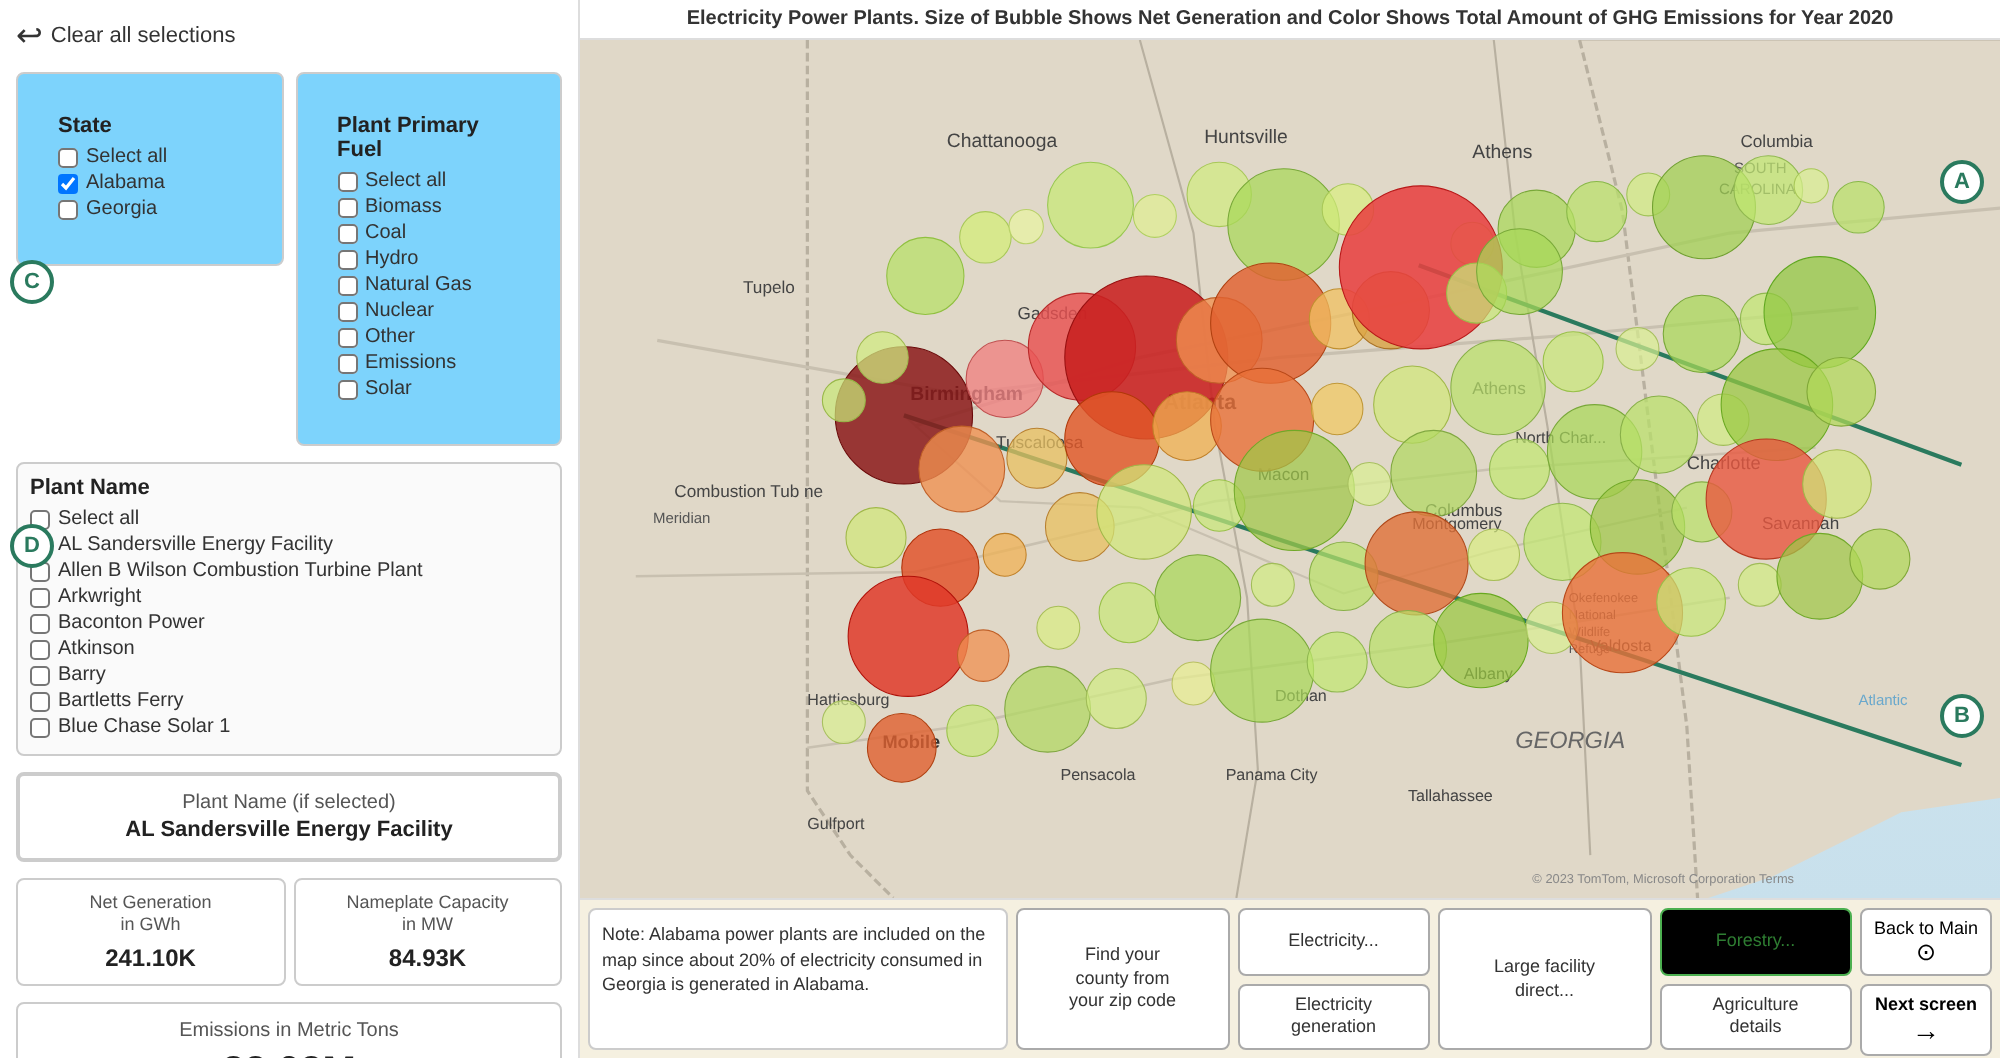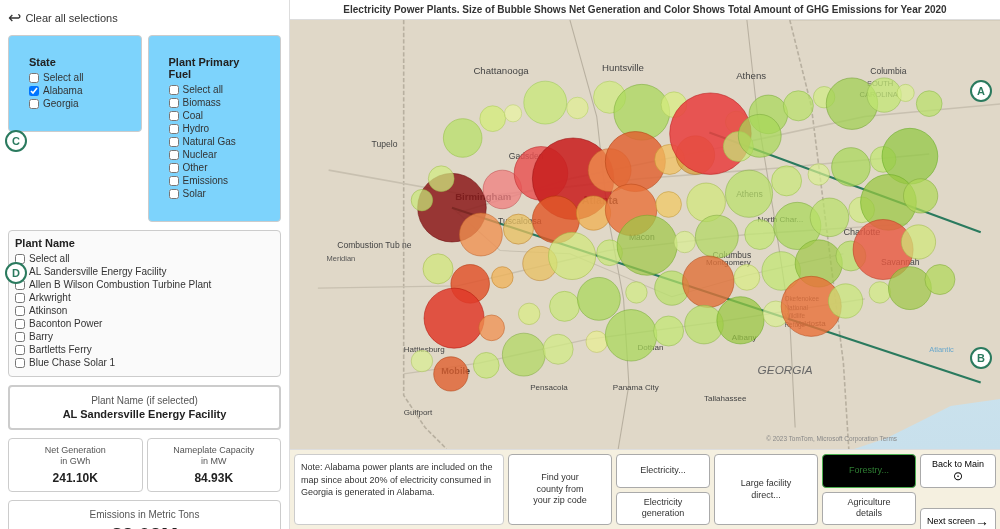--- a/index.html
+++ b/index.html
@@ -300,24 +300,25 @@
 
     .next-screen-btn {
       background: white;
       border: 1px solid #aaa;
       border-radius: 4px;
       padding: 4px 6px;
       font-size: 10px;
       cursor: pointer;
       text-align: center;
       display: flex;
-      flex-direction: row;
+      flex-direction: column;
       align-items: center;
       justify-content: center;
       min-width: 65px;
+      font-weight: bold;
     }
 
     
     .two-col-filters {
       display: flex;
       gap: 6px;
     }
     .filter-col {
       flex: 1;
     }
@@ -418,25 +419,25 @@
         <div class="checkbox-item">
           <input type="checkbox" style="">
           <label>Allen B Wilson Combustion Turbine Plant</label>
         </div>
         <div class="checkbox-item">
           <input type="checkbox" style="">
           <label>Arkwright</label>
         </div>
         <div class="checkbox-item">
           <input type="checkbox" style="">
+          <label>Baconton Power</label>
+        </div>
+        <div class="checkbox-item">
+          <input type="checkbox" style="">
           <label>Atkinson</label>
-        </div>
-        <div class="checkbox-item">
-          <input type="checkbox" style="">
-          <label>Baconton Power</label>
         </div>
         <div class="checkbox-item">
           <input type="checkbox" style="">
           <label>Barry</label>
         </div>
         <div class="checkbox-item">
           <input type="checkbox" style="">
           <label>Bartletts Ferry</label>
         </div>
         <div class="checkbox-item">
@@ -679,21 +680,21 @@
           <span>Large facility<br>direct...</span>
         </button>
         <div style="display:flex;flex-direction:column;gap:4px;flex:1;height:100%;">
           <button class="nav-btn nav-btn-green" style="flex:1;">
             <span>Forestry...</span>
           </button>
           <button class="nav-btn" style="flex:1;">
             <span>Agriculture<br>details</span>
           </button>
         </div>
-        <div style="display:flex;flex-direction:column;gap:20px;height:100%;">
+        <div style="display:flex;flex-direction:column;gap:4px;height:100%;">
           <button class="back-to-main">
             <div style="font-size:9px;">Back to Main</div>
             <div style="font-size:12px;">⊙</div>
           </button>
           <button class="next-screen-btn">
             <div style="font-size:9px;">Next screen</div>
             <div style="font-size:14px;">→</div>
           </button>
         </div>
       </div>

